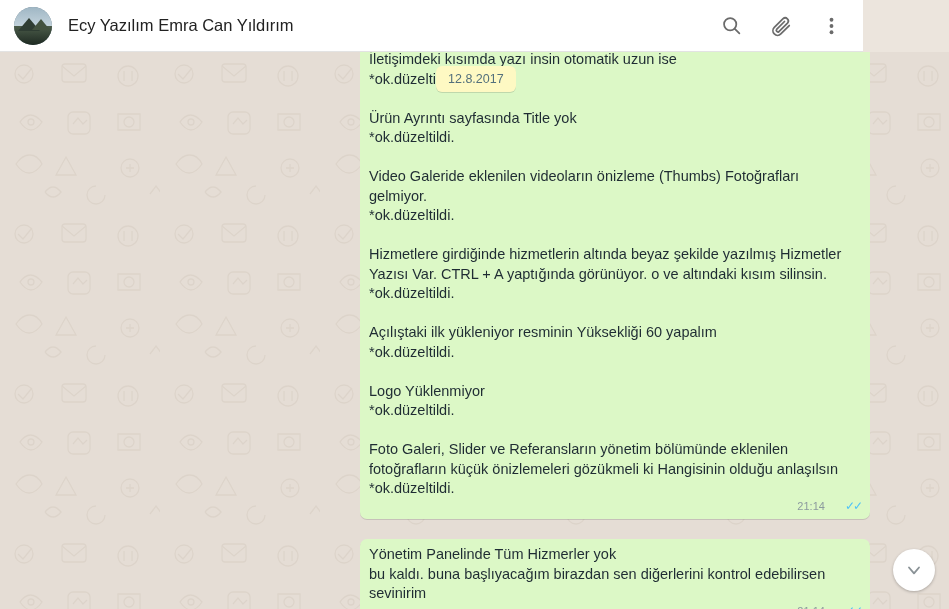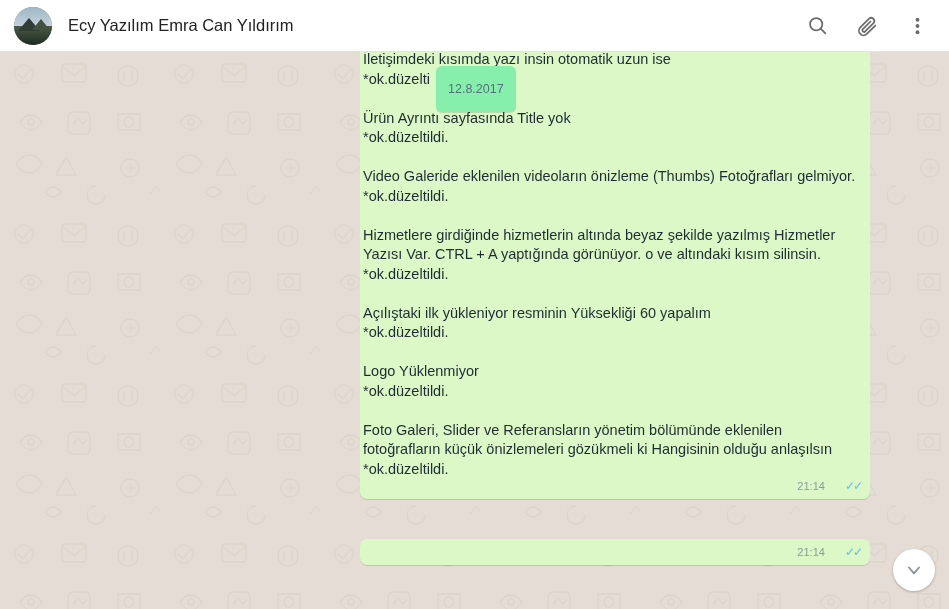--- a/index.html
+++ b/index.html
@@ -14,21 +14,21 @@
     position: relative;
     width: 949px; height: 609px;
     overflow: hidden;
     background: #ece5dd;
   }
 
   
   .header {
     position: absolute;
     top: 0; left: 0;
-    width: 949px; height: 52px;
+    width: 863px; height: 52px;
     background: #ffffff;
     display: flex;
     align-items: center;
     padding: 0 14px;
     border-bottom: 1px solid #e3e3e3;
     z-index: 20;
   }
   .avatar {
     width: 38px; height: 38px;
     border-radius: 50%;
@@ -98,36 +98,36 @@
   .chat-inner {
     position: absolute;
     inset: 0;
     padding: 0 0 0 0;
   }
 
   
   .date-pill {
     position: absolute;
     left: 436px; top: 14px;
-    background: #86efac;
+    background: #fef9c3;
     color: #53707c;
     font-size: 12.5px;
-    padding: 16px 12px;
+    padding: 6px 12px;
     border-radius: 6px;
     box-shadow: 0 1px 0.5px rgba(0,0,0,.13);
     z-index: 5;
   }
 
   
   .msg {
     position: absolute;
     background: #dcf8c6;
     border-radius: 7px;
     box-shadow: 0 1px 0.5px rgba(0,0,0,.13);
-    padding: 6px 9px 6px 3px;
+    padding: 6px 9px 6px 9px;
     font-size: 14.5px;
     line-height: 19.5px;
     color: #1f2c33;
   }
   .msg-text { white-space: pre-wrap; }
   .meta {
     display: flex;
     align-items: center;
     justify-content: flex-end;
     gap: 20px;
@@ -262,20 +262,22 @@
 
 Foto Galeri, Slider ve Referansların yönetim bölümünde eklenilen fotoğrafların küçük önizlemeleri gözükmeli ki Hangisinin olduğu anlaşılsın
 *ok.düzeltildi.</div>
         <div class="meta">
           <span>21:14</span>
           <span class="ticks">✓✓</span>
         </div>
       </div>
 
       <div class="msg out" id="msg-2">
+        <div class="msg-text">Yönetim Panelinde Tüm Hizmerler yok
+bu kaldı. buna başlıyacağım birazdan sen diğerlerini kontrol edebilirsen sevinirim</div>
         <div class="meta">
           <span>21:14</span>
           <span class="ticks">✓✓</span>
         </div>
       </div>
 
       <div class="scroll-btn">
         <svg width="20" height="20" viewBox="0 0 24 24" fill="none" stroke="currentColor" stroke-width="2.2" stroke-linecap="round" stroke-linejoin="round">
           <polyline points="6 9 12 16 18 9"></polyline>
         </svg>

